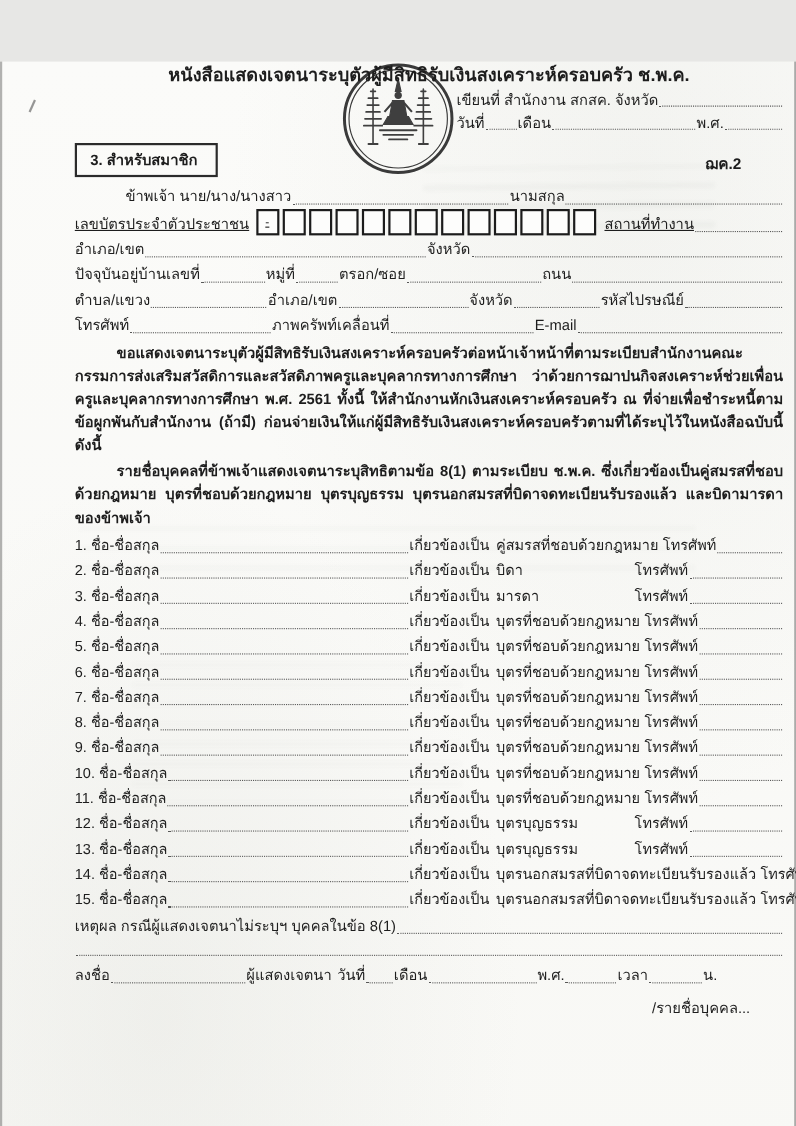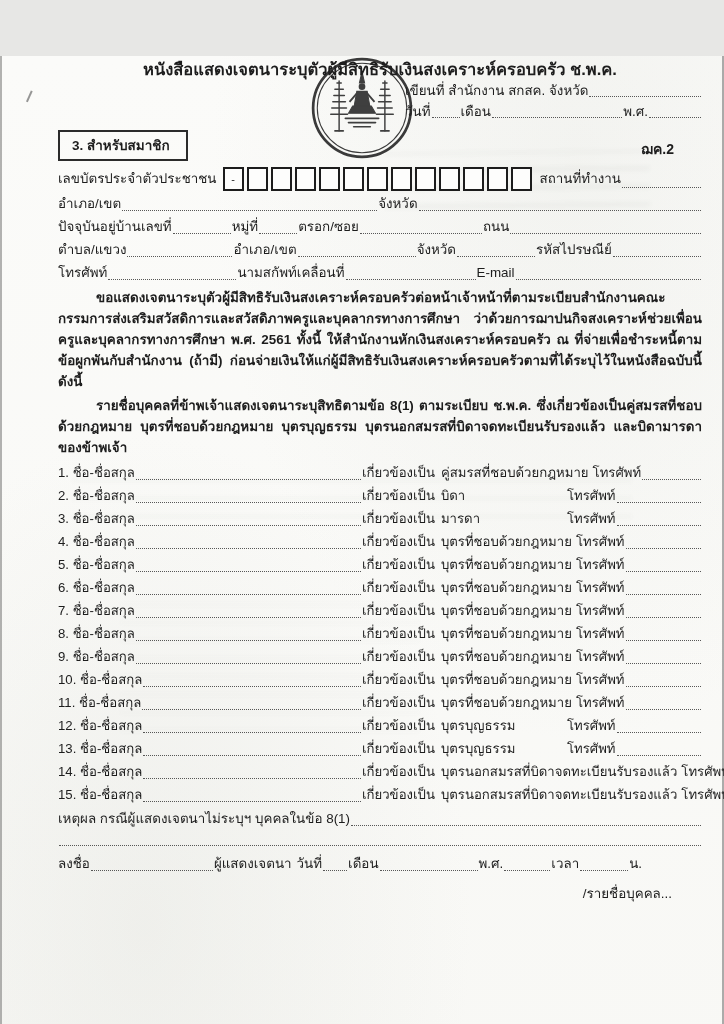--- a/index.html
+++ b/index.html
@@ -13,39 +13,39 @@
   .edge-left{position:absolute;left:0;top:0;width:2px;height:100%;background:#8a8a88;opacity:.65;}
   .edge-right{position:absolute;right:0;top:0;width:2px;height:100%;background:#6b6b6b;opacity:.55;}
   .mark-topleft{position:absolute;left:28px;top:36px;width:8px;height:12px;
                 border-left:2px solid #444;transform:rotate(24deg);opacity:.55;}
   .ghost{position:absolute;filter:blur(2px);pointer-events:none;
          background:repeating-linear-gradient(0deg,transparent 0 13px,rgba(90,100,90,.5) 13px 18px);}
   .ghost1{top:95px;left:385px;width:265px;height:70px;opacity:.09;transform:rotate(-.6deg);}
   .ghost2{top:410px;left:72px;width:560px;height:66px;opacity:.05;}
   .ghost3{top:540px;left:120px;width:300px;height:150px;opacity:.035;}
 
-  .content{position:absolute;left:58px;top:0;width:644px;}
+  .content{position:absolute;left:68px;top:0;width:644px;}
   .form-code{position:absolute;top:82px;right:50px;font-size:14px;font-weight:bold;}
   .emblem-wrap{display:flex;justify-content:center;margin-top:56px;height:106px;}
   .title{text-align:center;font-size:16.5px;font-weight:bold;margin-top:2px;line-height:22px;}
 
   .frow{display:flex;line-height:23px;font-size:13.4px;white-space:nowrap;}
   .frow .lbl{flex:none;}
   .dots{border-bottom:1.5px dotted #3c3c3c;opacity:.85;align-self:flex-end;
         margin:0 1px 4px 1px;height:1px;}
   .dgrow{flex:1;}
   .right-block{margin-left:347px;width:297px;}
   .right-block .frow{line-height:21px;justify-content:flex-end;}
 
   .sec-box{display:inline-block;border:2px solid #2b2b2b;padding:2px 16px 3px 12px;
            font-size:13.5px;font-weight:bold;margin-top:8px;background:transparent;}
 
   .fields{margin-top:6px;}
   .indent1{margin-left:46px;}
-  .idrow{}
+  .idrow{align-items:flex-end;text-decoration:underline;}
   .idboxes{display:flex;gap:3px;margin:0 8px 1px 6px;}
   .idbox{width:17px;height:20px;border:2px solid #1c1c1c;font-size:11px;
          display:flex;align-items:center;justify-content:center;background:#fdfdfc;}
 
   .para{font-size:13.4px;line-height:21px;text-align:justify;text-indent:38px;margin:3px 0 0 0;font-weight:bold;}
 
   .blist{margin-top:3px;}
   .brow{display:flex;line-height:23px;font-size:13.2px;white-space:nowrap;}
   .b-left{display:flex;width:304px;flex:none;}
   .b-left .dots{flex:1;}
@@ -124,20 +124,26 @@
         <span class="lbl">เดือน</span>
         <span class="dots dgrow"></span>
         <span class="lbl">พ.ศ.</span>
         <span class="dots" style="width:52px"></span>
       </div>
     </div>
 
     <div class="sec-box">3. สำหรับสมาชิก</div>
 
     <div class="fields">
+      <div class="frow indent1">
+        <span class="lbl">ข้าพเจ้า นาย/นาง/นางสาว</span>
+        <span class="dots dgrow" style="max-width:262px"></span>
+        <span class="lbl">นามสกุล</span>
+        <span class="dots dgrow"></span>
+      </div>
 
       <div class="frow idrow">
         <span class="lbl">เลขบัตรประจำตัวประชาชน</span>
         <span class="idboxes">
             <span class="idbox">-</span>
             <span class="idbox"></span>
             <span class="idbox"></span>
             <span class="idbox"></span>
             <span class="idbox"></span>
             <span class="idbox"></span>
@@ -178,21 +184,21 @@
         <span class="dots" style="width:118px"></span>
         <span class="lbl">จังหวัด</span>
         <span class="dots" style="width:78px"></span>
         <span class="lbl">รหัสไปรษณีย์</span>
         <span class="dots dgrow"></span>
       </div>
 
       <div class="frow">
         <span class="lbl">โทรศัพท์</span>
         <span class="dots" style="width:128px"></span>
-        <span class="lbl">นามสกัพท์เคลื่อนที่</span>
+        <span class="lbl">ภาพครัพท์เคลื่อนที่</span>
         <span class="dots" style="width:130px"></span>
         <span class="lbl">E-mail</span>
         <span class="dots dgrow"></span>
       </div>
     </div>
 
     <p class="para">ขอแสดงเจตนาระบุตัวผู้มีสิทธิรับเงินสงเคราะห์ครอบครัวต่อหน้าเจ้าหน้าที่ตามระเบียบสำนักงานคณะกรรมการส่งเสริมสวัสดิการและสวัสดิภาพครูและบุคลากรทางการศึกษา ว่าด้วยการฌาปนกิจสงเคราะห์ช่วยเพื่อนครูและบุคลากรทางการศึกษา พ.ศ. 2561 ทั้งนี้ ให้สำนักงานหักเงินสงเคราะห์ครอบครัว ณ ที่จ่ายเพื่อชำระหนี้ตามข้อผูกพันกับสำนักงาน (ถ้ามี) ก่อนจ่ายเงินให้แก่ผู้มีสิทธิรับเงินสงเคราะห์ครอบครัวตามที่ได้ระบุไว้ในหนังสือฉบับนี้ ดังนี้</p>
     <p class="para">รายชื่อบุคคลที่ข้าพเจ้าแสดงเจตนาระบุสิทธิตามข้อ 8(1) ตามระเบียบ ช.พ.ค. ซึ่งเกี่ยวข้องเป็นคู่สมรสที่ชอบด้วยกฎหมาย บุตรที่ชอบด้วยกฎหมาย บุตรบุญธรรม บุตรนอกสมรสที่บิดาจดทะเบียนรับรองแล้ว และบิดามารดาของข้าพเจ้า</p>
 
     <div class="blist">

